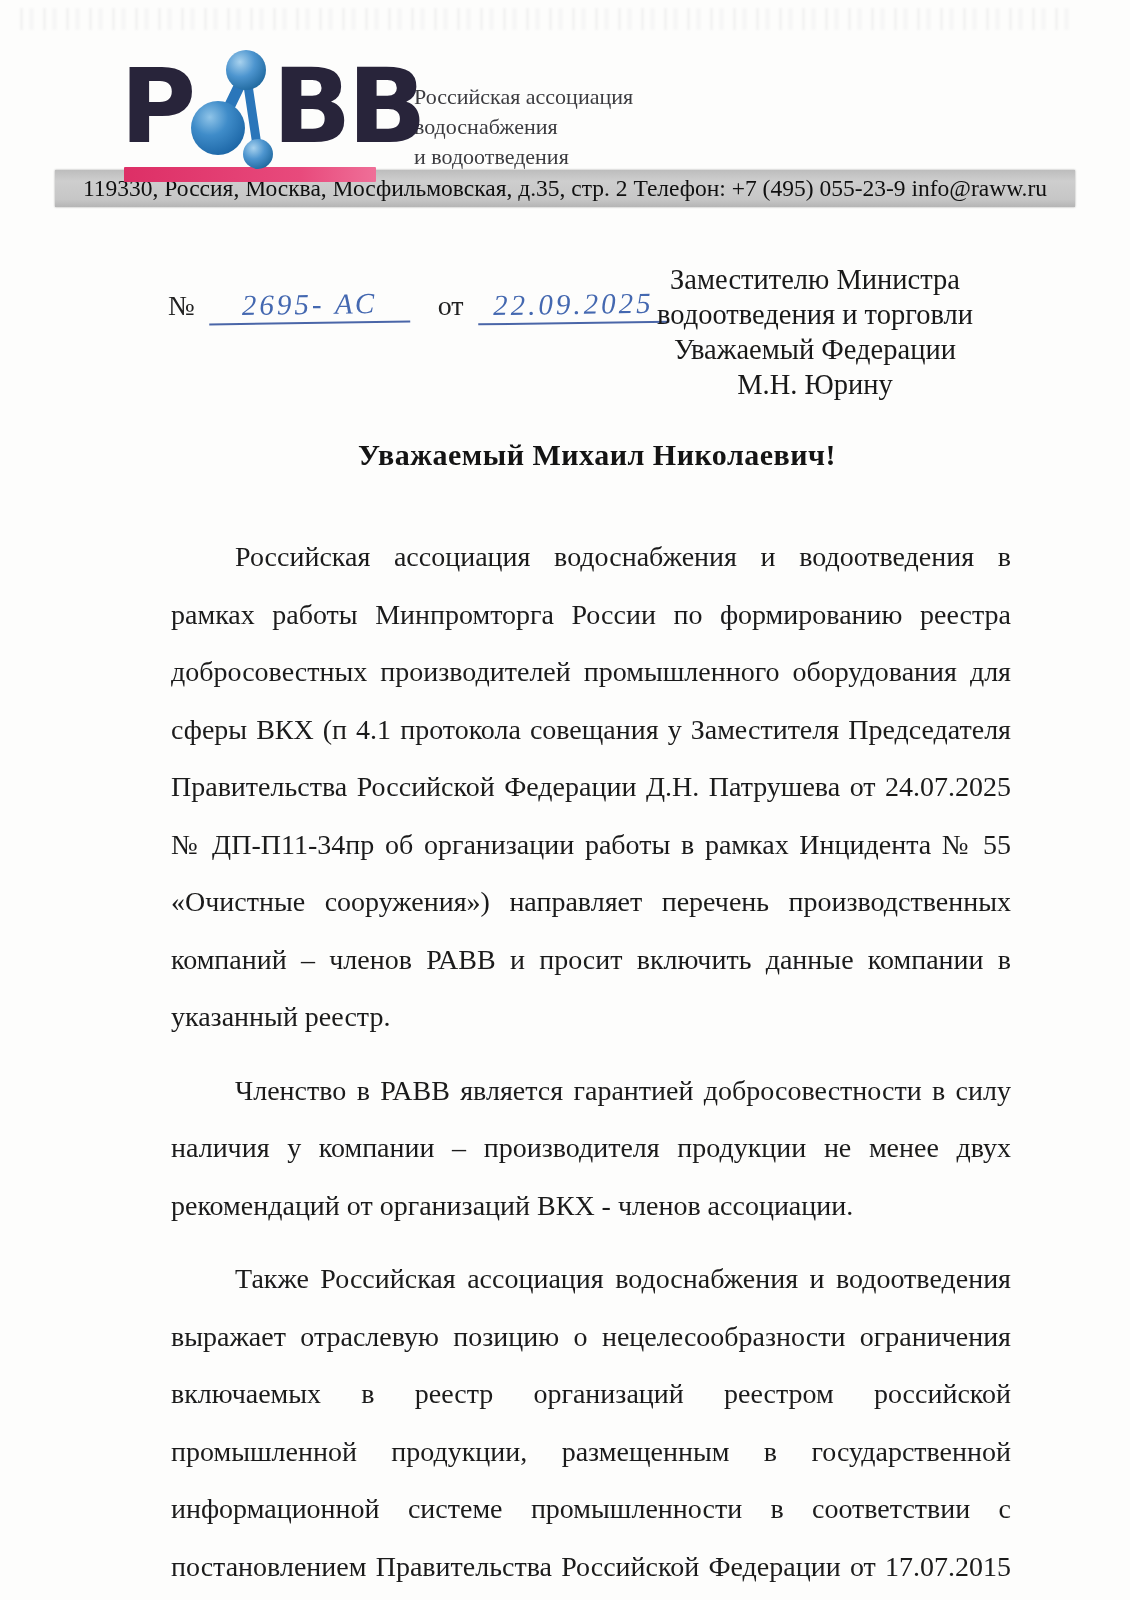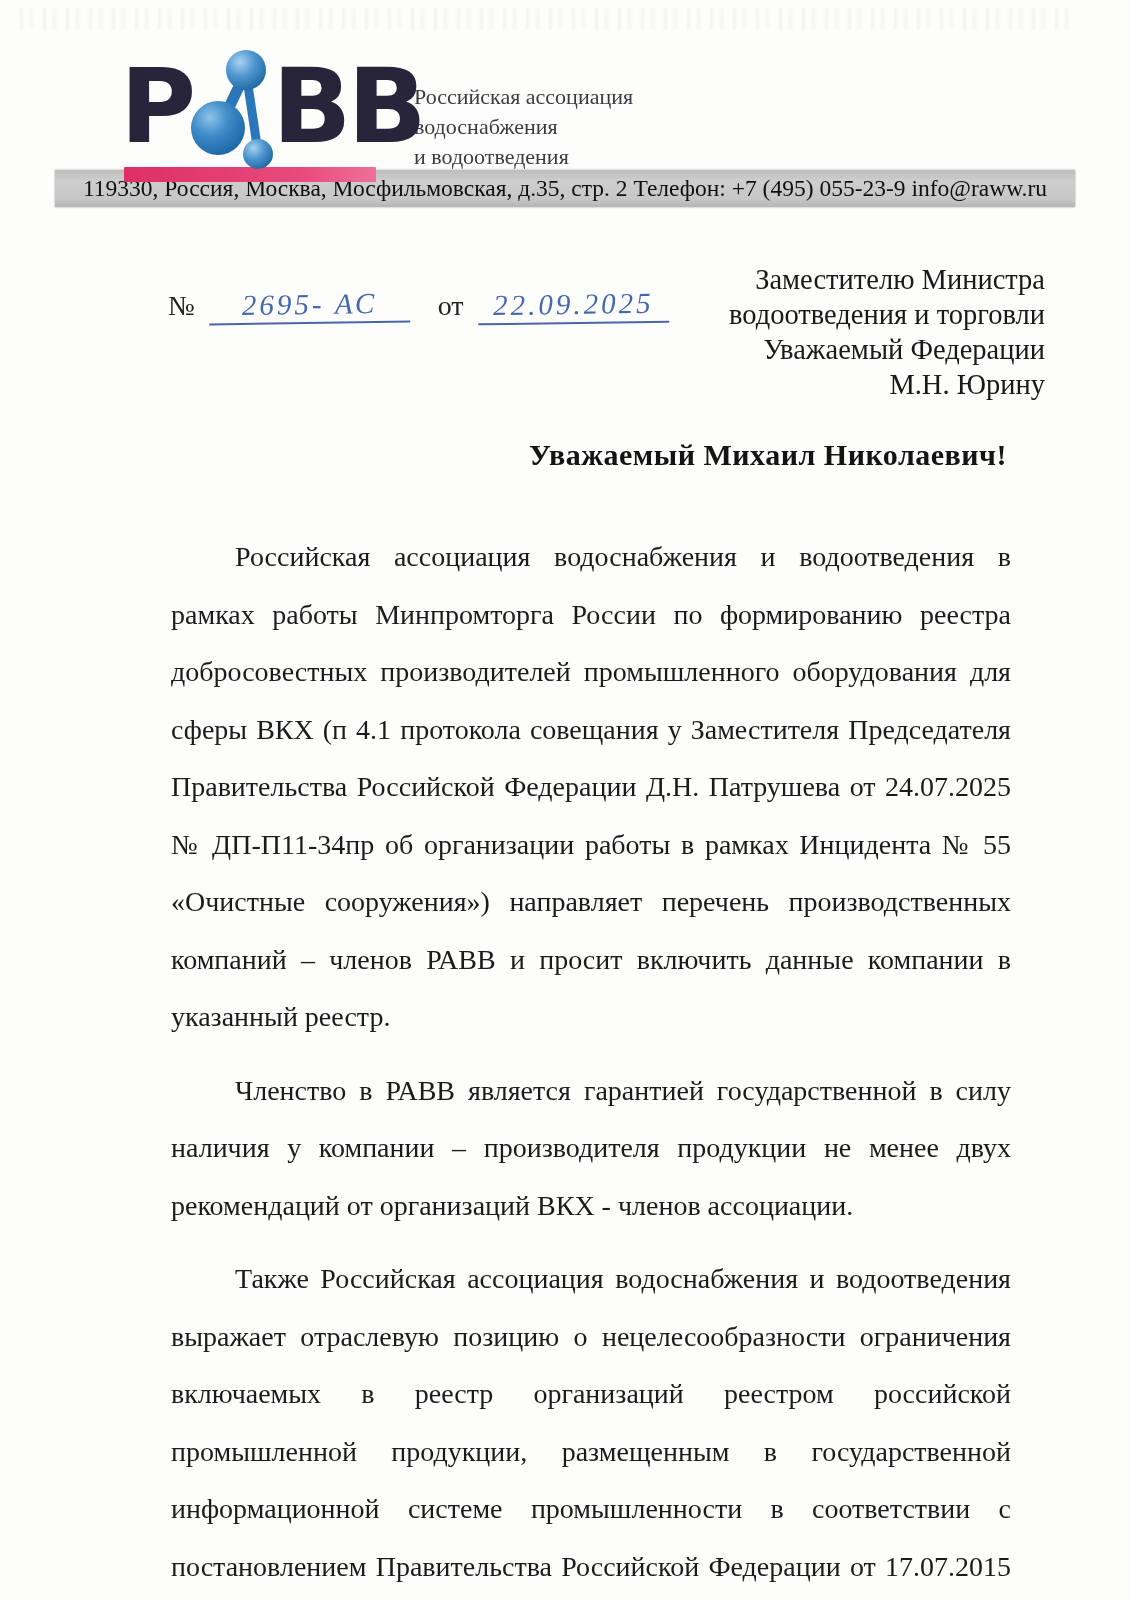--- a/index.html
+++ b/index.html
@@ -62,26 +62,26 @@
     font-style:italic;letter-spacing:3px;
     color:#4468b0;font-size:29px;
     transform:rotate(-0.8deg);
     padding:0 8px 1px 8px;
   }
   .hand-number{min-width:185px;margin:0 28px 0 14px;}
   .hand-date{min-width:175px;margin-left:14px;}
   
   .addressee{
     position:absolute;top:262px;left:585px;width:460px;
-    text-align:right;font-size:28.5px;line-height:35px;color:#191919;
+    text-align:center;font-size:28.5px;line-height:35px;color:#191919;
   }
   
   .salutation{
-    position:absolute;top:438px;left:137px;width:870px;
-    text-align:right;font-weight:bold;font-size:30px;color:#141414;
+    position:absolute;top:438px;left:162px;width:870px;
+    text-align:center;font-weight:bold;font-size:30px;color:#141414;
     letter-spacing:.5px;
   }
   
   .body-text{
     position:absolute;top:512px;left:155px;width:872px;
     font-size:28px;line-height:57.5px;text-align:justify;color:#1b1b1b;
   }
   .body-text p{margin:16px;text-indent:64px;}
 </style>
 </head>
@@ -140,17 +140,17 @@
     <div>Заместителю Министра</div>
     <div>водоотведения и торговли</div>
     <div>Уважаемый Федерации</div>
     <div>М.Н. Юрину</div>
   </div>
 
   <div class="salutation">Уважаемый Михаил Николаевич!</div>
 
   <div class="body-text">
     <p>Российская ассоциация водоснабжения и водоотведения в рамках работы Минпромторга России по формированию реестра добросовестных производителей промышленного оборудования для сферы ВКХ (п 4.1 протокола совещания у Заместителя Председателя Правительства Российской Федерации Д.Н. Патрушева от 24.07.2025 № ДП-П11-34пр об организации работы в рамках Инцидента № 55 «Очистные сооружения») направляет перечень производственных компаний – членов РАВВ и просит включить данные компании в указанный реестр.</p>
-    <p>Членство в РАВВ является гарантией государственной в силу наличия у компании – производителя продукции не менее двух рекомендаций от организаций ВКХ - членов ассоциации.</p>
+    <p>Членство в РАВВ является гарантией добросовестности в силу наличия у компании – производителя продукции не менее двух рекомендаций от организаций ВКХ - членов ассоциации.</p>
     <p>Также Российская ассоциация водоснабжения и водоотведения выражает отраслевую позицию о нецелесообразности ограничения включаемых в реестр организаций реестром российской промышленной продукции, размещенным в государственной информационной системе промышленности в соответствии с постановлением Правительства Российской Федерации от 17.07.2015 № 719 «О подтверждении производства российской промышленной продукции». Считаем предлагаемое Минпромторгом России ограничение противоречащим задаче обеспечения ускоренного развития научно-технического сотрудничества, прежде всего в рамках межгосударственного объединения БРИКС, Шанхайской организации</p>
   </div>
 
 </div>
 
 </body></html>

